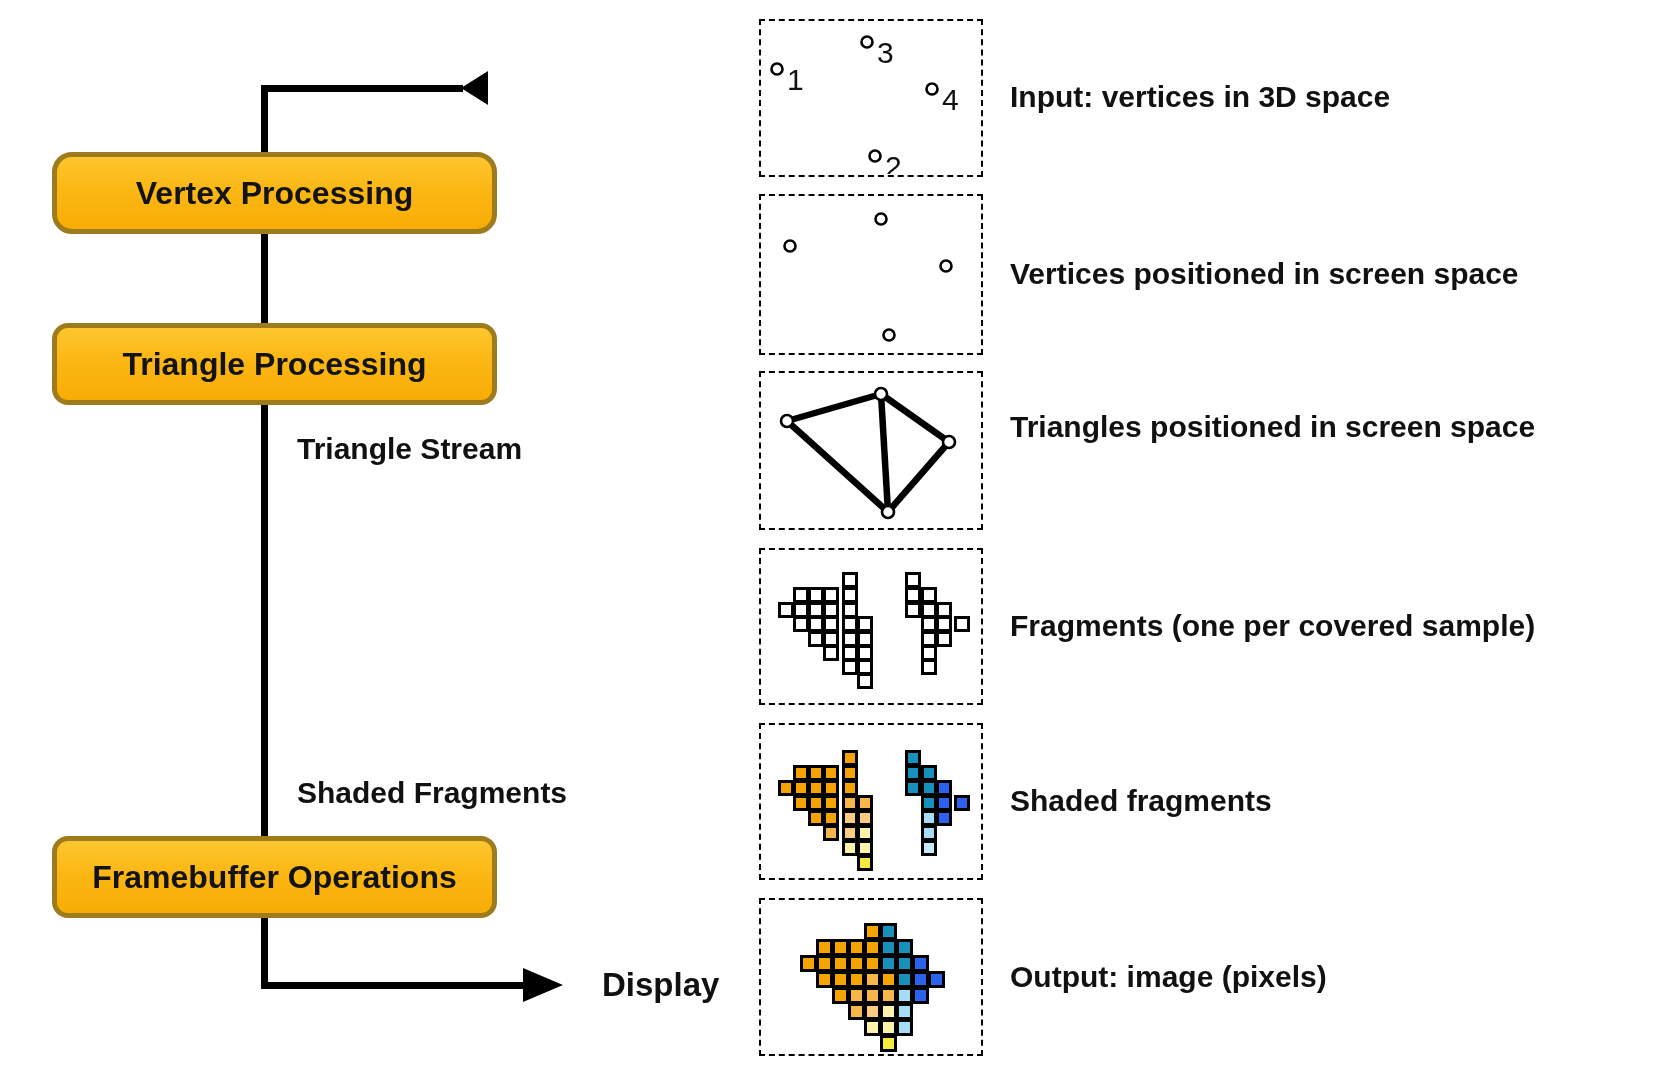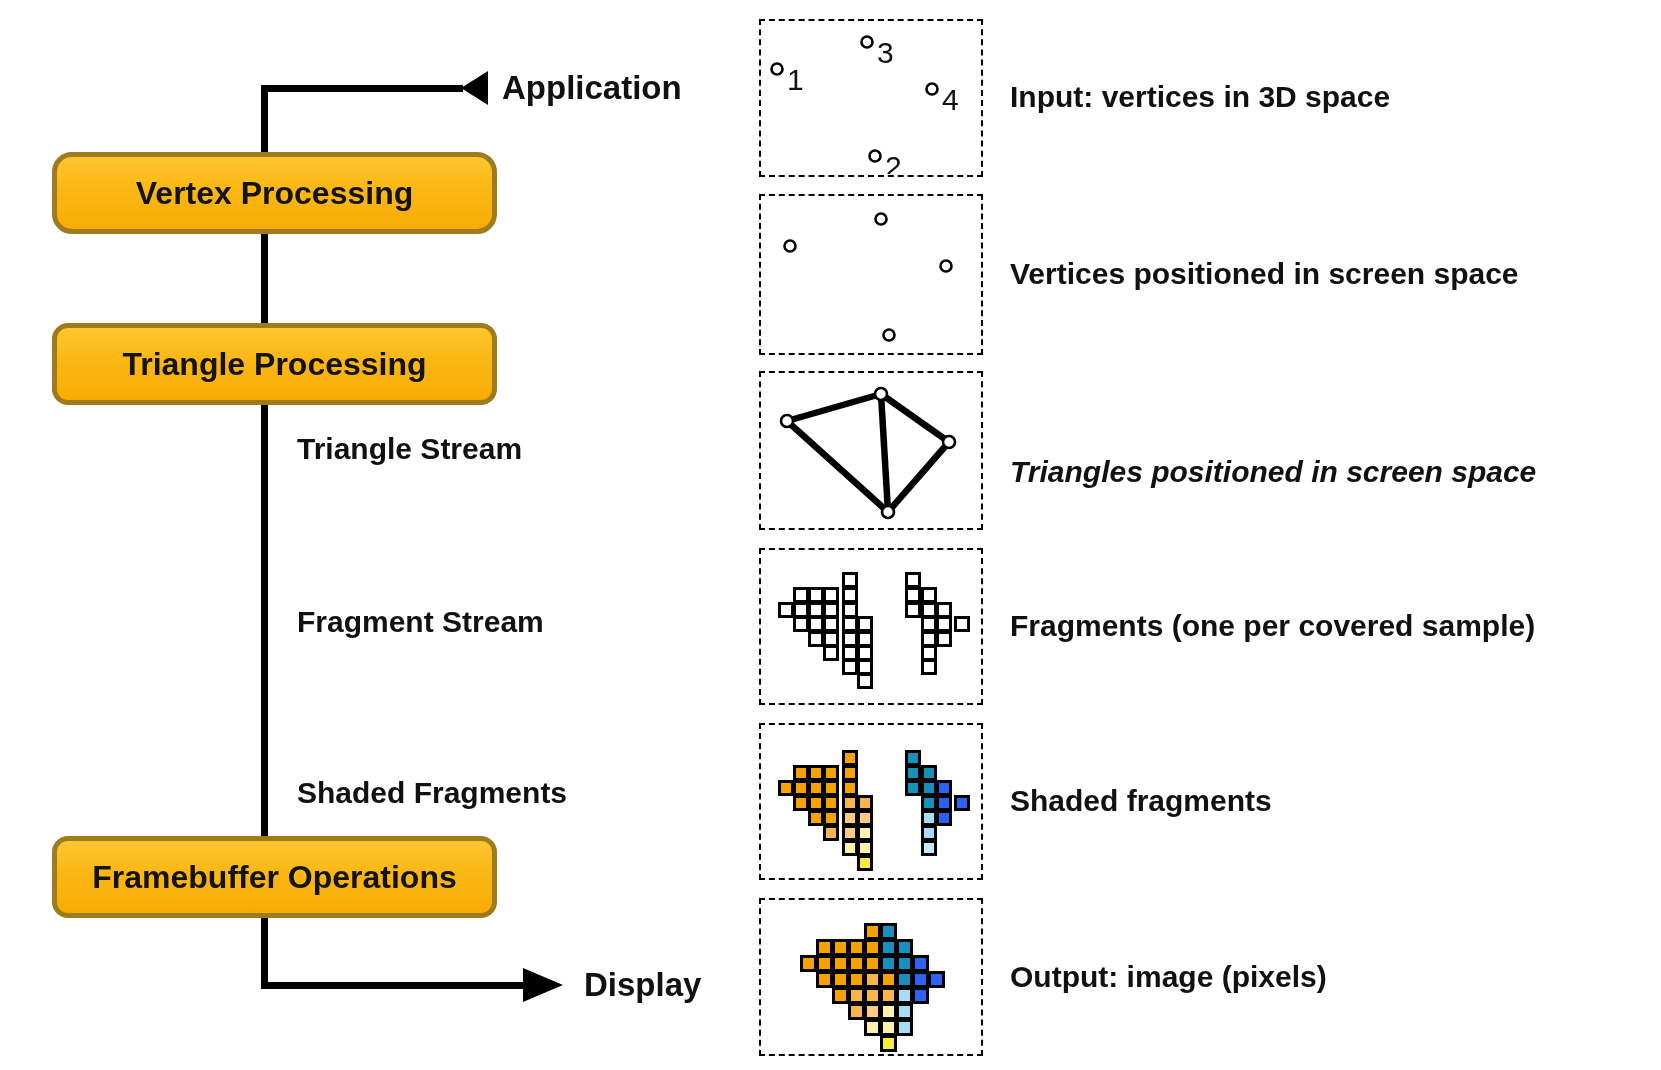--- a/index.html
+++ b/index.html
@@ -8,57 +8,55 @@
   
   .pipe-line{position:absolute;background:#000;z-index:1;}
   .v-main{left:261px;top:85px;width:7px;height:900px;}
   .h-top{left:261px;top:85px;width:202px;height:7px;}
   .h-bottom{left:261px;top:982px;width:264px;height:7px;}
   .arrow{position:absolute;width:0;height:0;z-index:1;}
   .arrow-left{left:461px;top:71px;border-top:17px solid transparent;border-bottom:17px solid transparent;border-right:27px solid #000;}
   .arrow-right{left:523px;top:968px;border-top:17px solid transparent;border-bottom:17px solid transparent;border-left:40px solid #000;}
   .endpoint-label{position:absolute;font-size:33px;font-weight:bold;line-height:40px;white-space:nowrap;}
   .lbl-application{left:502px;top:68px;}
-  .lbl-display{left:584px;top:965px;}
+  .lbl-display{left:602px;top:965px;}
   .stage{position:absolute;left:52px;width:445px;height:82px;box-sizing:border-box;
          border:5px solid #9E7B1D;border-radius:16px;z-index:2;
          background:linear-gradient(180deg,#FDC62F 0%,#FBB714 45%,#F8AC05 100%);
          text-align:center;line-height:72px;font-size:32px;font-weight:bold;color:#131313;white-space:nowrap;}
   .stage0{top:152px;border-radius:20px;} .stage1{top:323px;} .stage2{top:494px;} .stage3{top:665px;} .stage4{top:836px;}
   .stream{position:absolute;left:297px;font-size:30px;font-weight:bold;line-height:36px;white-space:nowrap;z-index:2;}
   .stream0{top:260px;} .stream1{top:431px;} .stream2{top:604px;} .stream3{top:775px;}
   
   .panel{position:absolute;left:759px;width:224px;box-sizing:border-box;border:2.5px dashed #000;background:#fff;}
   .panel0{top:19px;height:158px;} .panel1{top:194px;height:161px;} .panel2{top:371px;height:159px;}
   .panel3{top:548px;height:157px;} .panel4{top:723px;height:157px;} .panel5{top:898px;height:158px;}
   .panel-canvas{position:absolute;left:0;top:0;right:0;bottom:0;}
   .cell{position:absolute;box-sizing:border-box;border:3px solid #000;background:#fff;}
   .caption{position:absolute;left:1010px;width:640px;font-size:30px;font-weight:bold;line-height:40px;white-space:nowrap;}
-  .cap0{top:77px;} .cap1{top:254px;} .cap2{top:452px;font-style:italic;} .cap3{top:606px;} .cap4{top:781px;} .cap5{top:957px;}
+  .cap0{top:77px;} .cap1{top:254px;} .cap2{top:407px;} .cap3{top:606px;} .cap4{top:781px;} .cap5{top:957px;}
 </style>
 </head>
 <body>
 
 <div class="canvas">
 
   <div class="pipe-line v-main"></div>
   <div class="pipe-line h-top"></div>
   <div class="arrow arrow-left"></div>
   <div class="pipe-line h-bottom"></div>
   <div class="arrow arrow-right"></div>
 
-  <div class="endpoint-label lbl-application">Application</div>
   <div class="endpoint-label lbl-display">Display</div>
 
   <div class="stage stage0">Vertex Processing</div>
   <div class="stage stage1">Triangle Processing</div>
   <div class="stage stage4">Framebuffer Operations</div>
 
   <div class="stream stream1">Triangle Stream</div>
-  <div class="stream stream2">Fragment Stream</div>
   <div class="stream stream3">Shaded Fragments</div>
 
   <div class="panel panel0">
       <div class="panel-canvas"><svg viewBox="0 0 219 153" width="219" height="153">
           <circle cx="16" cy="48" r="5.5" fill="#fff" stroke="#000000" stroke-width="2.6"></circle>
           <text x="26" y="69" font-size="30" fill="#111" font-family="&quot;Liberation Sans&quot;,sans-serif">1</text>
           <circle cx="114" cy="135" r="5.5" fill="#fff" stroke="#000000" stroke-width="2.6"></circle>
           <text x="124" y="156" font-size="30" fill="#111" font-family="&quot;Liberation Sans&quot;,sans-serif">2</text>
           <circle cx="106" cy="21" r="5.5" fill="#fff" stroke="#000000" stroke-width="2.6"></circle>
           <text x="116" y="42" font-size="30" fill="#111" font-family="&quot;Liberation Sans&quot;,sans-serif">3</text>

